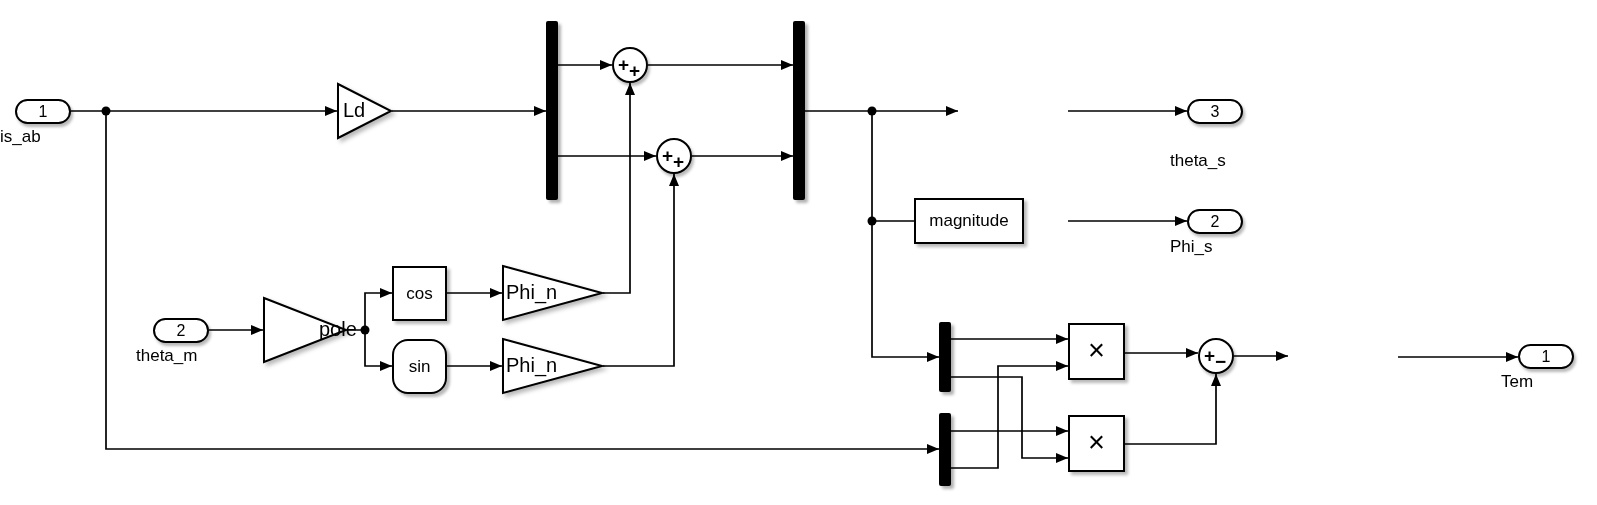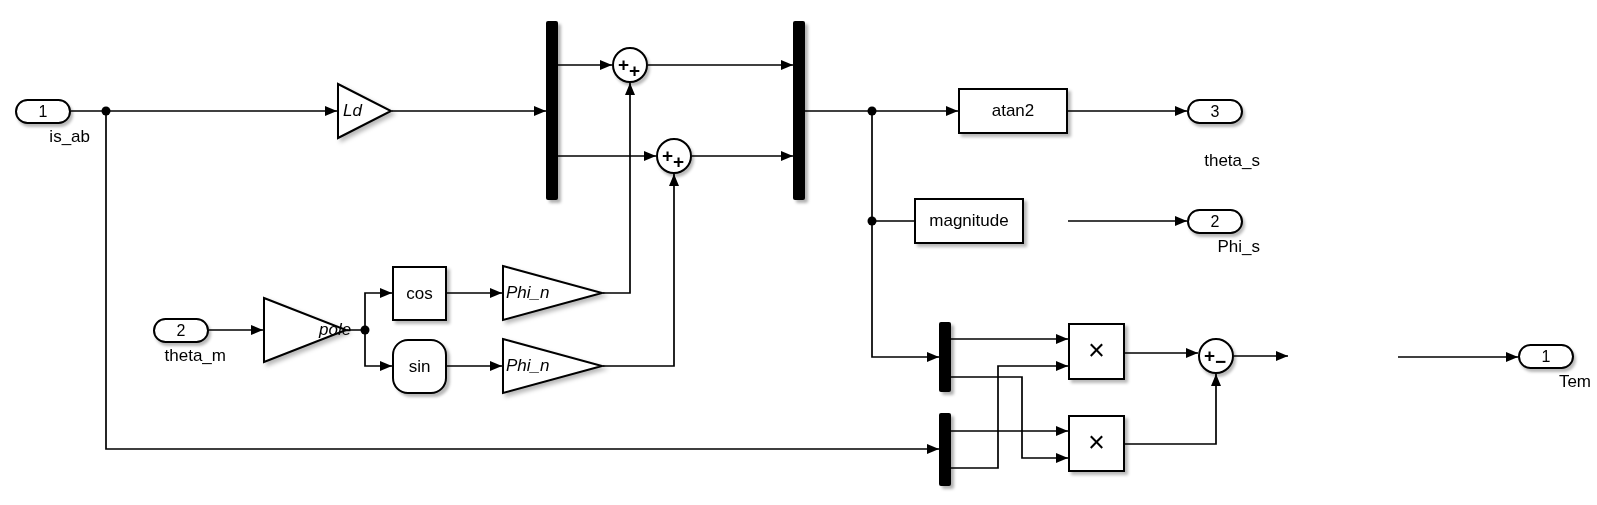--- a/index.html
+++ b/index.html
@@ -35,21 +35,21 @@
   
   .gain { position: absolute; }
   .gain svg { overflow: visible; display: block; }
   .gain polygon {
     fill: #fff; stroke: #000; stroke-width: 2; stroke-linejoin: miter;
     filter: drop-shadow(3px 3px 2px rgba(0,0,0,0.28));
   }
   .gain-label {
     position: absolute; left: 6px; top: 50%;
     transform: translateY(-52%);
-    font-size: 17px; white-space: nowrap; font-style: italic;
+    font-size: 20px; white-space: nowrap;
   }
   .gain-label.tight { left: 4px; text-align: center; }
   .gain-label.mid { left: 8px; margin-left: 48px; }
 
   
   .sum {
     position: absolute;
     box-sizing: border-box;
     width: 36px; height: 36px;
     border: 2px solid #000; border-radius: 50%;
@@ -65,21 +65,21 @@
     box-sizing: border-box;
     width: 56px; height: 25px;
     background: #fff;
     border: 2px solid #000; border-radius: 12.5px;
     box-shadow: 2px 3px 3px rgba(0,0,0,0.28);
     display: flex; align-items: center; justify-content: center;
     font-size: 16px;
   }
   .port-label {
     position: absolute;
-    width: 90px; text-align: right;
+    width: 90px; text-align: left;
     font-size: 17px; white-space: nowrap;
   }
 </style>
 </head>
 <body>
 
 <div class="canvas">
 
   <svg class="wire-layer" width="1597" height="505" xmlns="http://www.w3.org/2000/svg">
     <defs>
@@ -202,23 +202,20 @@
   </div>
 
   <div class="gain" style="left:502px; top:338px; width:101px; height:56px;">
     <svg width="101" height="56">
         <polygon points="1,1 100,28 1,55"></polygon>
       </svg>
     <span class="gain-label tight">Phi_n</span>
   </div>
 
 
-  <div class="block" style="left:958px; top:88px; width:110px; height:46px;">
-    <span>atan2</span>
-  </div>
   <div class="block" style="left:914px; top:198px; width:110px; height:46px;">
     <span>magnitude</span>
   </div>
   <div class="block" style="left:392px; top:266px; width:55px; height:55px;">
     <span>cos</span>
   </div>
   <div class="block" style="left:392px; top:339px; width:55px; height:55px;border-radius:16px;">
     <span>sin</span>
   </div>
 

